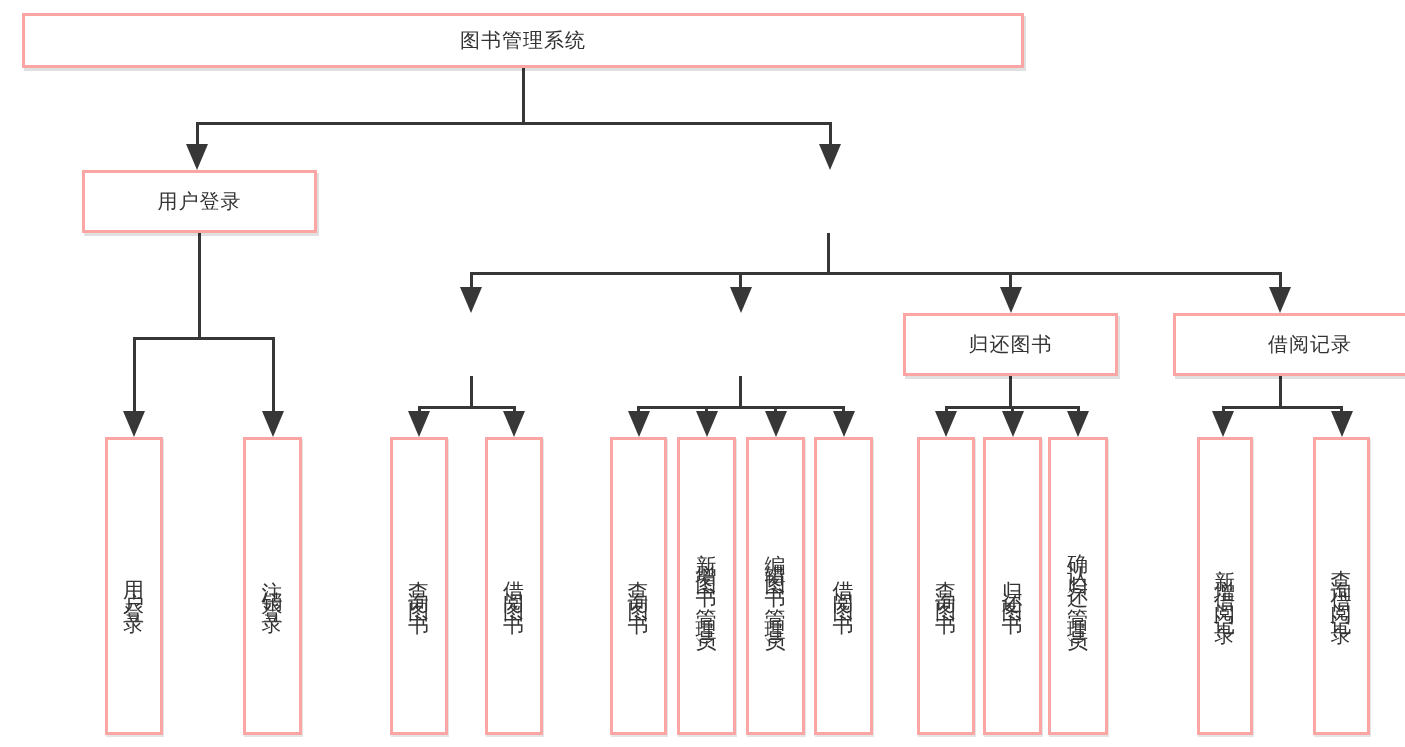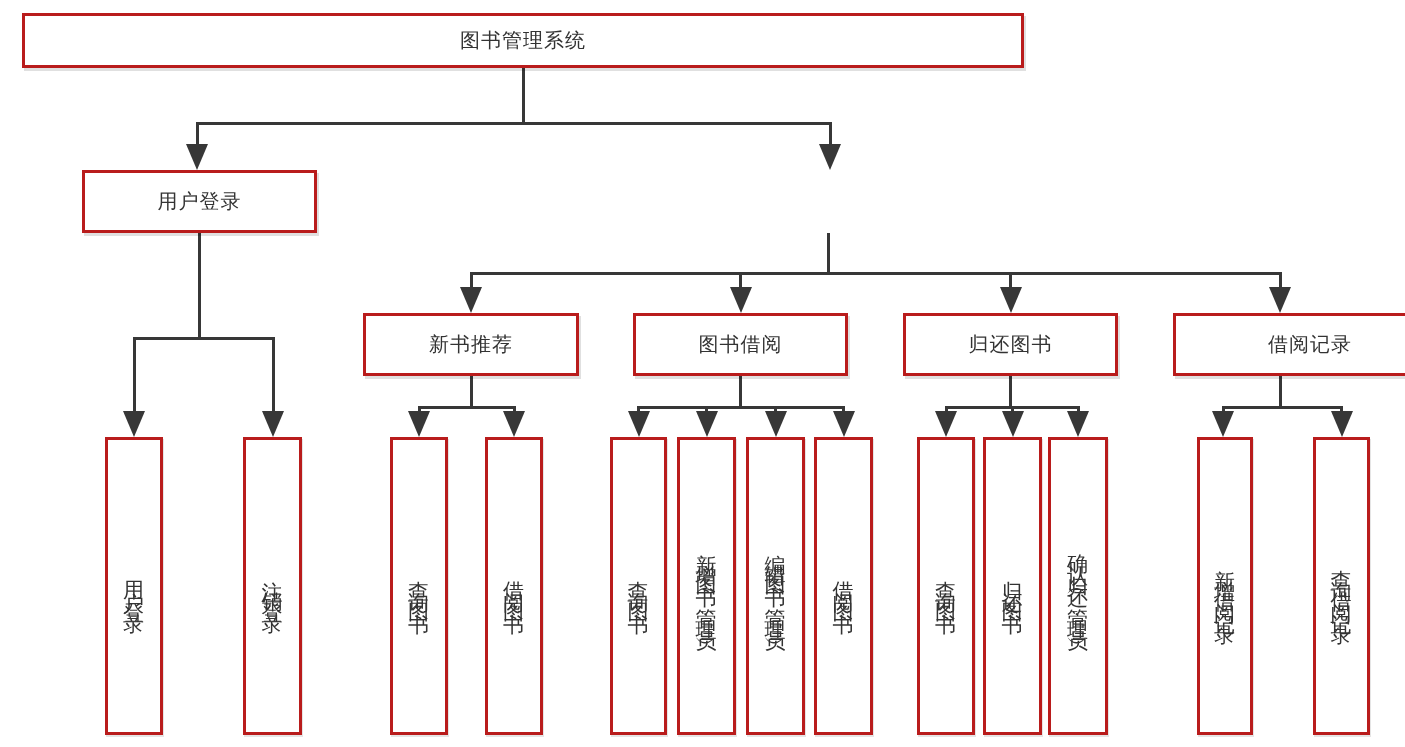--- a/index.html
+++ b/index.html
@@ -8,21 +8,21 @@
     width: 1405px;
     height: 747px;
     background: #ffffff;
     font-family: "Liberation Sans", "DejaVu Sans", sans-serif;
     overflow: hidden;
   }
   .box {
     position: absolute;
     box-sizing: border-box;
     background: #ffffff;
-    border: 3px solid #b91c1c;
+    border: 3px solid #fca5a5;
     color: #333333;
     display: flex;
     align-items: center;
     justify-content: center;
     box-shadow: 2px 3px 0 rgba(0,0,0,0.12);
   }
   .rect { font-size: 20px; letter-spacing: 1px; }
   .leaf {
     writing-mode: vertical-rl;
     text-orientation: mixed;
@@ -112,22 +112,20 @@
   <div class="h" style="left:1221.5px; top:406px; width:121px;"></div>
   <div class="v" style="left:1221.5px; top:406px; height:8px;"></div>
   <div class="a" style="left:1212px;   top:411px;"></div>
   <div class="v" style="left:1340px;   top:406px; height:8px;"></div>
   <div class="a" style="left:1330.5px; top:411px;"></div>
 
   <div class="box rect" style="left:22px; top:13px; width:1002px; height:55px;">图书管理系统</div>
 
   <div class="box rect" style="left:82px; top:170px; width:235px; height:63px;">用户登录</div>
 
-  <div class="box rect" style="left:363px; top:313px; width:216px; height:63px;">新书推荐</div>
-  <div class="box rect" style="left:633px; top:313px; width:215px; height:63px;">图书借阅</div>
   <div class="box rect" style="left:903px; top:313px; width:215px; height:63px;">归还图书</div>
   <div class="box rect" style="left:1173px; top:313px; width:246px; height:63px;padding-left:28px;">借阅记录</div>
 
   <div class="box leaf" style="left:105px; top:437px; width:58px; height:298px;">用户登录</div>
   <div class="box leaf" style="left:243px; top:437px; width:59px; height:298px;">注销登录</div>
 
   <div class="box leaf" style="left:390px; top:437px; width:58px; height:298px;">查询图书</div>
   <div class="box leaf" style="left:485px; top:437px; width:58px; height:298px;">借阅图书</div>
 
   <div class="box leaf" style="left:610px; top:437px; width:57px; height:298px;">查询图书</div>

